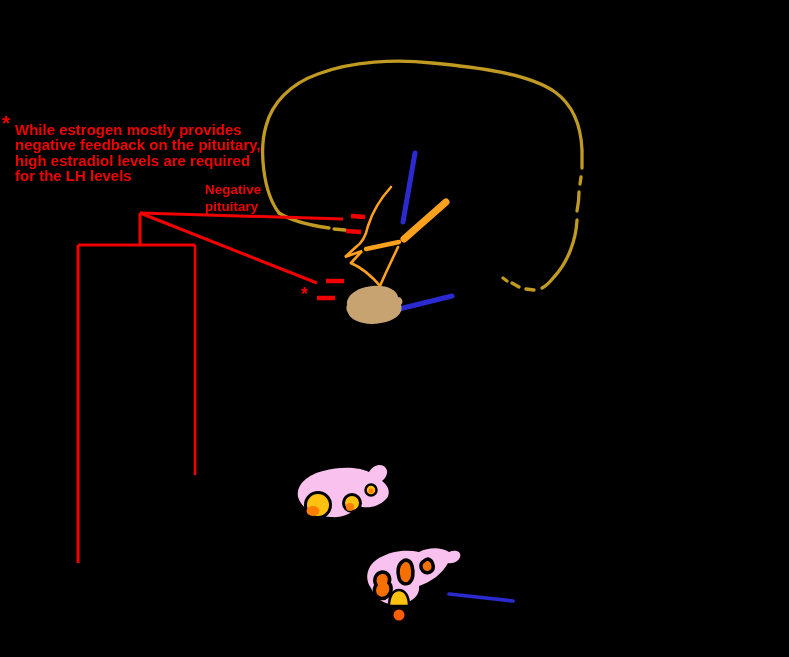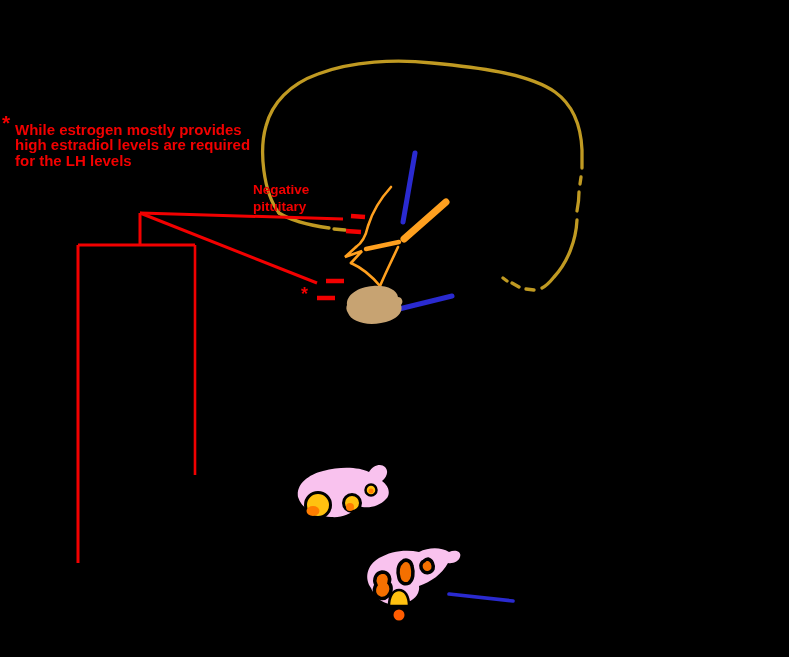--- a/index.html
+++ b/index.html
@@ -20,21 +20,21 @@
   .f-for{fill:var(--follicle_orange);stroke:none;}
   .f-lut{fill:var(--luteal_orange);}
   .f-ovum{fill:var(--ovum_orange);stroke:none;}
   .outl{stroke:#000;}
   .red-text{color:var(--red);font-weight:bold;}
   .annotation{
     position:absolute;left:15px;top:122px;
     font-size:15px;line-height:15.3px;white-space:nowrap;
   }
   .annotation-asterisk{position:absolute;left:2px;top:112px;font-size:21px;line-height:21px;}
-  .feedback-label{position:absolute;left:205px;top:181px;font-size:13.5px;line-height:17px;margin-left:48px;}
+  .feedback-label{position:absolute;left:205px;top:181px;font-size:13.5px;line-height:17px;}
   .pituitary-asterisk{position:absolute;left:301px;top:285px;font-size:18px;line-height:18px;}
 </style>
 </head>
 <body>
 
 <div class="canvas">
 
   <svg width="789" height="657" viewBox="0 0 789 657">
 
     <g stroke-width="3.3">
@@ -93,20 +93,21 @@
       <path class="f-lut outl" stroke-width="3.5" d="M 402 562 C 398 565 397 572 399 578 C 400 583 405 585 409 583 C 413 580 414 573 412 566 C 411 561 406 558 402 562 Z"></path>
       <path class="f-lut outl" stroke-width="3.5" d="M 424 561 C 420 563 420 568 423 571 C 426 574 431 573 433 569 C 434 565 432 560 428 559 C 427 559 425 560 424 561 Z"></path>
       <path class="f-yel outl" stroke-width="2.5" d="M 389 606 C 389 596 393 590 399 590 C 405 590 409 596 409 606 Z"></path>
       <circle class="f-ovum" cx="399" cy="615" r="5.5"></circle>
     </g>
   </svg>
 
   <div class="annotation-asterisk red-text">*</div>
   <div class="annotation red-text">
     <div>While estrogen mostly provides</div>
+    <div>negative feedback on the pituitary,</div>
     <div>high estradiol levels are required</div>
     <div>for the LH levels</div>
   </div>
 
   <div class="feedback-label red-text">
     <div>Negative</div>
     <div>pituitary</div>
   </div>
 
   <div class="pituitary-asterisk red-text">*</div>

